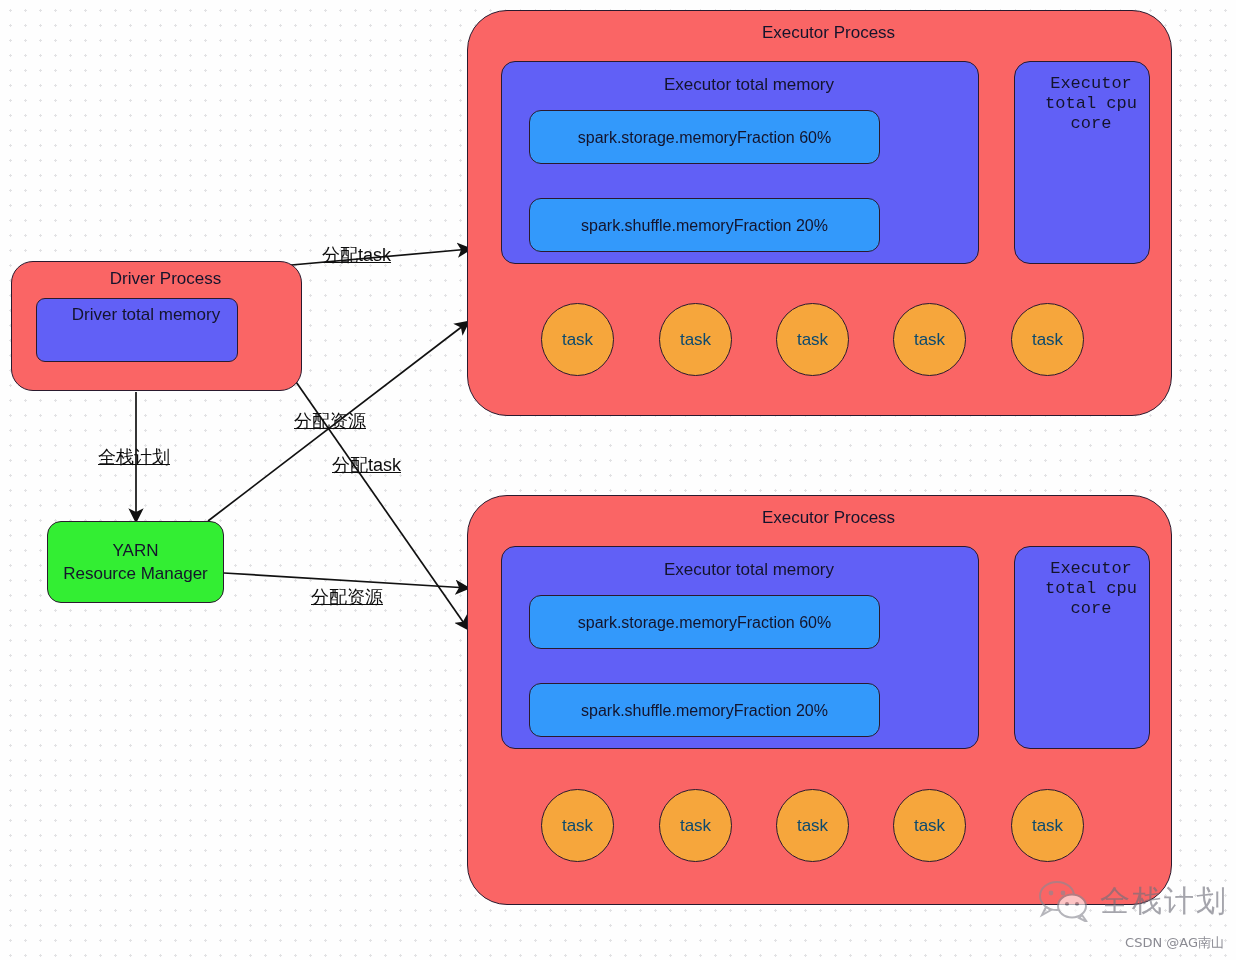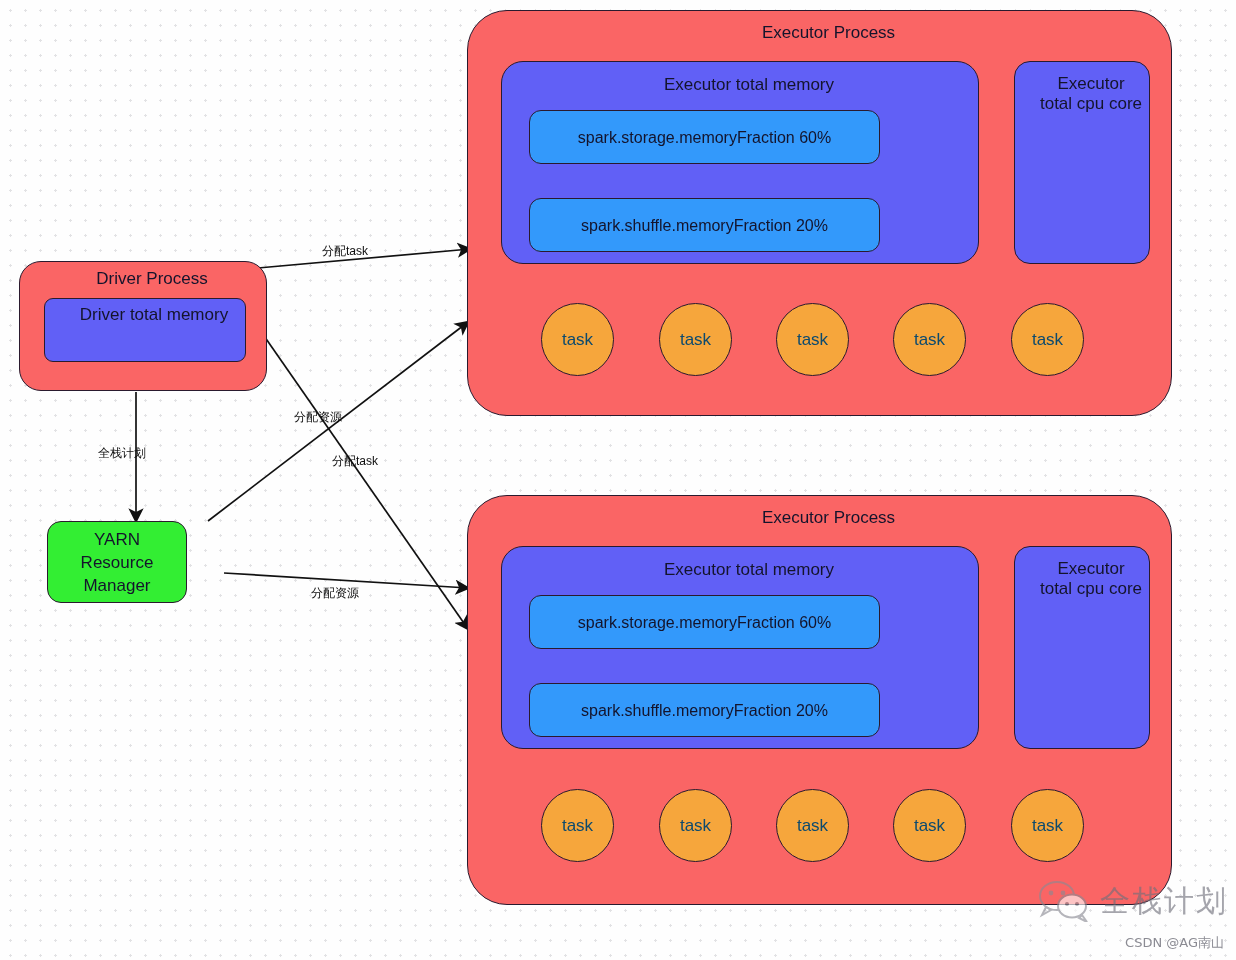--- a/index.html
+++ b/index.html
@@ -38,31 +38,32 @@
   .proc-box {
     background: #fa6565;
     border-radius: 40px;
   }
   .proc-box.driver {
     border-radius: 22px;
   }
 
   .mem-box {
     background: #6160f6;
-    border-radius: 22px;
+    border-radius: 14px;
   }
 
   .frac-box {
     background: #3399fb;
     border-radius: 12px;
   }
 
   .cpu-box {
     background: #6160f6;
     border-radius: 16px;
+    font-family: Liberation Mono, monospace;
   }
 
   .yarn-box {
     background: #33ee33;
     border-radius: 14px;
   }
 
   .task-circle {
     background: #f6a63c;
     border: 1.6px solid #2a1a2e;
@@ -96,24 +97,25 @@
     text-align: center;
     font-size: 17px;
     line-height: 23px;
     color: #14142c;
     white-space: pre-line;
   }
 
   
   .edge-label {
     position: absolute;
-    font-size: 12px;
+    font-size: 18px;
     color: #0d0d0d;
     white-space: nowrap;
     font-family: "Liberation Sans", "DejaVu Sans", sans-serif;
+    text-decoration: underline;
   }
 
   #edges {
     position: absolute;
     left: 0;
     top: 0;
     width: 1236px;
     height: 960px;
     pointer-events: none;
   }
@@ -169,28 +171,28 @@
   <div class="edge-label" style="left:322px; top:243px;">分配task</div>
 
   <div class="edge-label" style="left:98px; top:445px;">全栈计划</div>
 
   <div class="edge-label" style="left:294px; top:409px;">分配资源</div>
 
   <div class="edge-label" style="left:332px; top:453px;">分配task</div>
 
   <div class="edge-label" style="left:311px; top:585px;">分配资源</div>
 
-  <div class="node proc-box driver" style="left:11px; top:261px; width:248px; height:130px;margin-left:8px;">
+  <div class="node proc-box driver" style="left:11px; top:261px; width:291px; height:130px;">
     <div class="box-title" style="top:7px;">Driver Process</div>
     <div class="node mem-box" style="left:24px; top:36px; width:202px; height:64px; border-radius:9px;">
       <div class="box-title" style="top:6px;">Driver total memory</div>
     </div>
   </div>
 
-  <div class="node yarn-box" style="left:47px; top:521px; width:140px; height:82px;">
+  <div class="node yarn-box" style="left:47px; top:521px; width:177px; height:82px;">
     <div class="centered-label">YARN
 Resource Manager</div>
   </div>
 
   <div class="node proc-box" style="left:467px; top:10px; width:705px; height:406px;">
 
     <div class="box-title" style="top:12px;">Executor Process</div>
 
     <div class="node mem-box" style="left:33px; top:50px; width:478px; height:203px;">
       <div class="box-title" style="top:13px;">Executor total memory</div>

